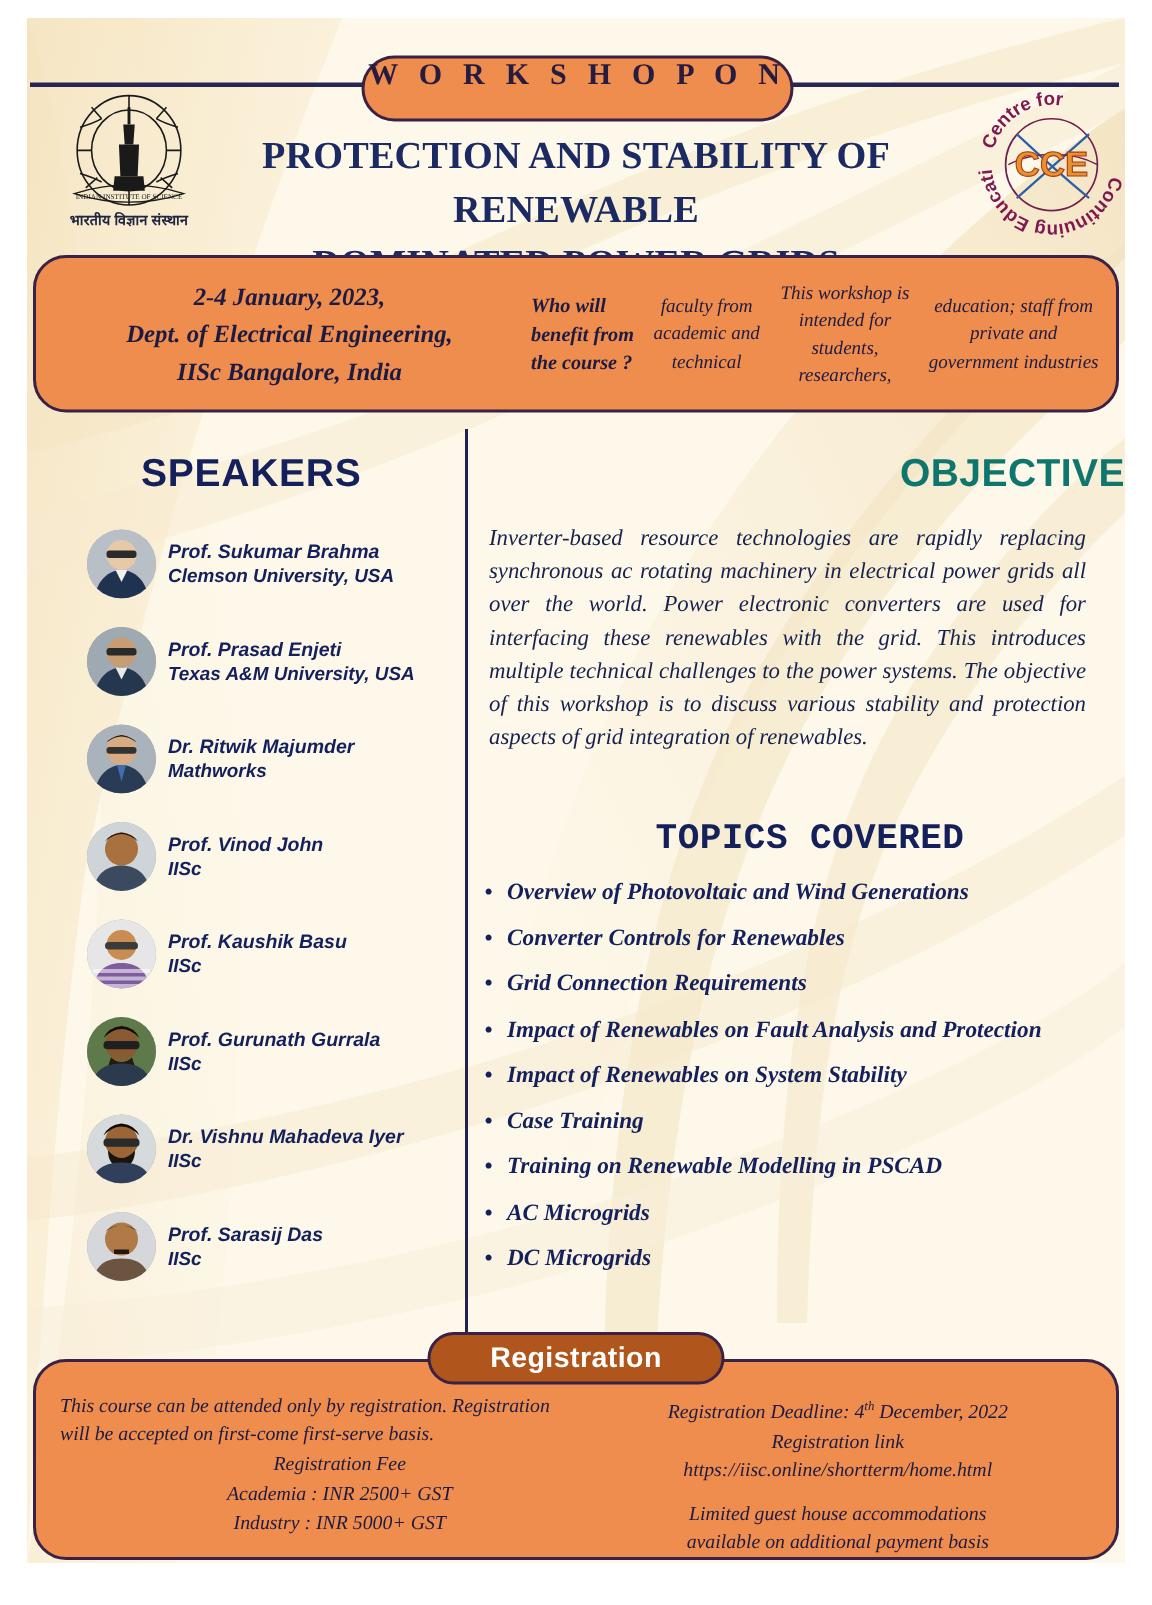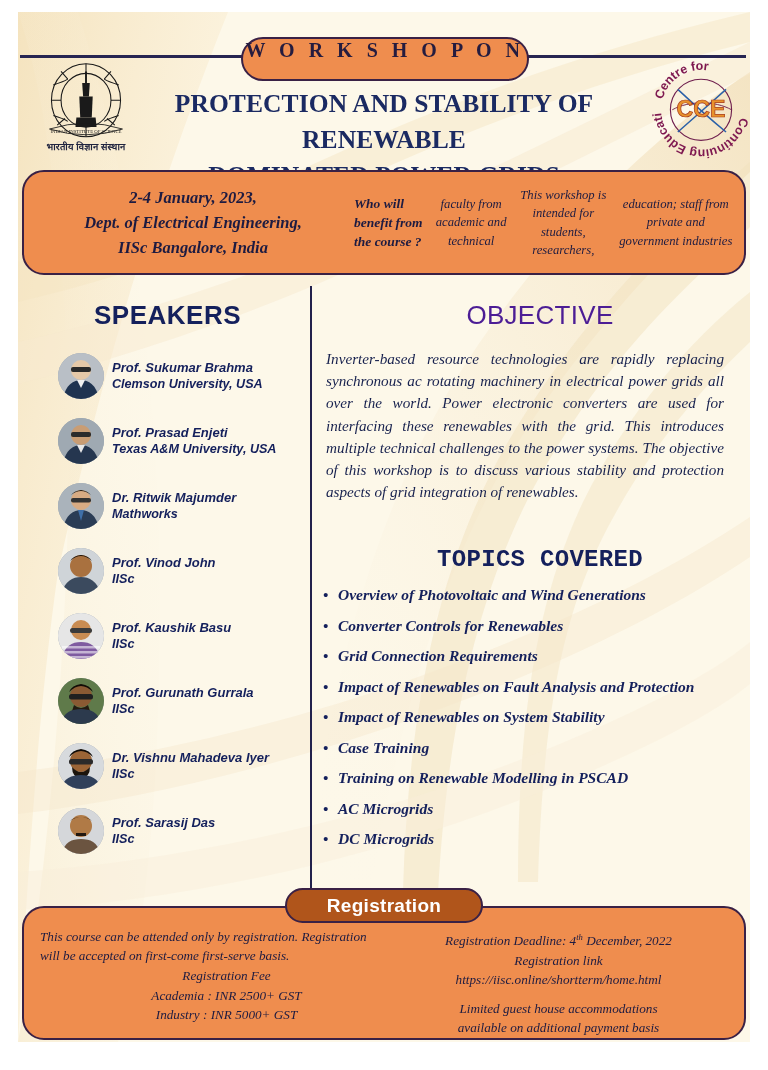--- a/index.html
+++ b/index.html
@@ -193,25 +193,25 @@
     line-height: 17px;
     color: #14205c;
   }
   .sp-text .aff { font-size: 12.6px; }
 
   
   .objective-head {
     position: absolute;
     left: 330px; top: 300px;
     width: 420px;
-    text-align: center;
+    text-align: right;
     font-family: "Liberation Sans", sans-serif;
-    font-weight: normal;
+    font-weight: bold;
     font-size: 26px;
-    color: #4c1d95;
+    color: #0f766e;
     letter-spacing: 0.3px;
   }
   .objective-body {
     position: absolute;
     left: 326px; top: 348px;
     width: 398px;
     font-family: "Liberation Serif", serif;
     font-style: italic;
     font-size: 15.2px;
     line-height: 22.2px;

